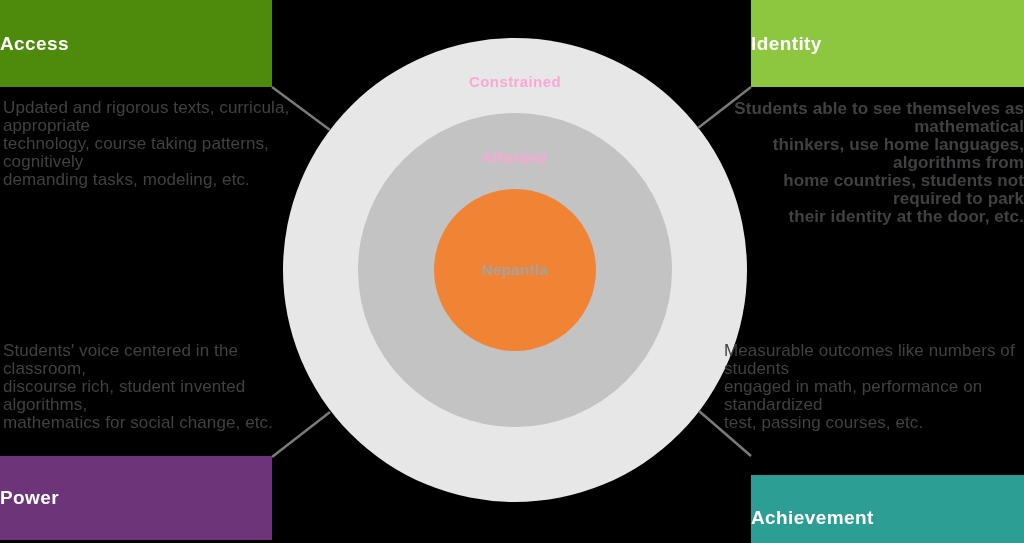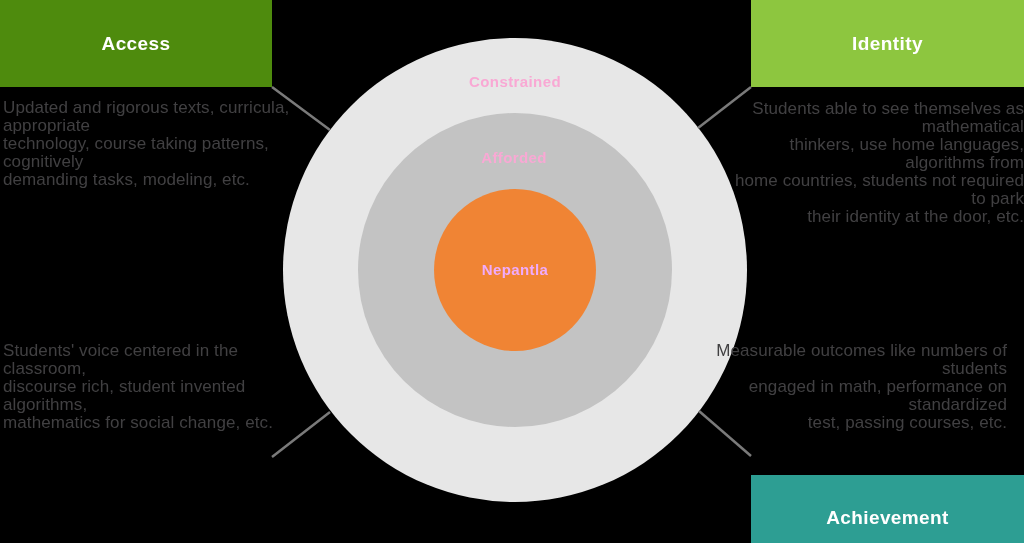--- a/index.html
+++ b/index.html
@@ -11,39 +11,39 @@
   .ring{position:absolute;border-radius:50%;}
   .ring-outer{left:283px;top:38px;width:464px;height:464px;background:#e7e7e7;}
   .ring-middle{left:358px;top:113px;width:314px;height:314px;background:#c3c3c3;}
   .ring-inner{left:434px;top:189px;width:162px;height:162px;background:#f08434;}
   .ring-label{
     position:absolute;transform:translate(-50%,-50%);
     font-weight:bold;font-size:15px;letter-spacing:.4px;color:#f9a8d4;white-space:nowrap;
   }
   .ring-label.outer{left:515px;top:81px;}
   .ring-label.middle{left:514px;top:157px;}
-  .ring-label.inner{left:515px;top:269px;color:#f0abfc;}
+  .ring-label.inner{left:515px;top:269px;color:#a3a3a3;}
   
   .corner-box{
-    position:absolute;display:flex;align-items:center;justify-content:center;
+    position:absolute;display:flex;align-items:center;justify-content:flex-start;
     color:#fff;font-weight:bold;font-size:19px;letter-spacing:.4px;
   }
   .box-access{left:0;top:0;width:272px;height:87px;}
   .box-identity{left:751px;top:0;width:273px;height:87px;}
   .box-power{left:0;top:456px;width:272px;height:84px;}
   .box-achievement{left:751px;top:455px;width:273px;height:85px;margin-top:20px;}
   
   .desc{
     position:absolute;font-size:17px;line-height:18px;font-weight:500;
     color:#414042;white-space:pre-line;letter-spacing:.1px;
   }
   .desc-access{left:3px;top:99px;width:290px;text-align:left;}
-  .desc-identity{right:0;top:100px;width:300px;text-align:right;}
+  .desc-identity{right:0;top:100px;width:300px;text-align:right;font-weight:bold;}
   .desc-power{left:3px;top:342px;width:290px;text-align:left;}
-  .desc-achievement{right:17px;top:342px;width:300px;text-align:right;}
+  .desc-achievement{right:0;top:342px;width:300px;}
   
   .connectors{position:absolute;left:0;top:0;width:1024px;height:543px;pointer-events:none;}
 </style>
 </head>
 <body>
 
 <div class="canvas">
 
   <div class="ring ring-outer" style="background-color: rgb(231, 231, 231);"></div>
   <div class="ring ring-middle" style="background-color: rgb(195, 195, 195);"></div>
@@ -59,20 +59,23 @@
     <line x1="272" y1="457" x2="330" y2="412" stroke="#7a7a7a" stroke-width="2.5"></line>
     <line x1="751" y1="456" x2="699" y2="411" stroke="#7a7a7a" stroke-width="2.5"></line>
   </svg>
 
   <div class="corner-box box-access" style="background-color: rgb(78, 139, 13);">
     <span>Access</span>
   </div>
   <div class="corner-box box-identity" style="background-color: rgb(141, 198, 63);">
     <span>Identity</span>
   </div>
+  <div class="corner-box box-power" style="background-color: rgb(110, 52, 121);">
+    <span>Power</span>
+  </div>
   <div class="corner-box box-achievement" style="background-color: rgb(45, 158, 147);">
     <span>Achievement</span>
   </div>
 
   <div class="desc desc-access">Updated and rigorous texts, curricula, appropriate
 technology, course taking patterns, cognitively
 demanding tasks, modeling, etc.</div>
   <div class="desc desc-identity">Students able to see themselves as mathematical
 thinkers, use home languages, algorithms from
 home countries, students not required to park

